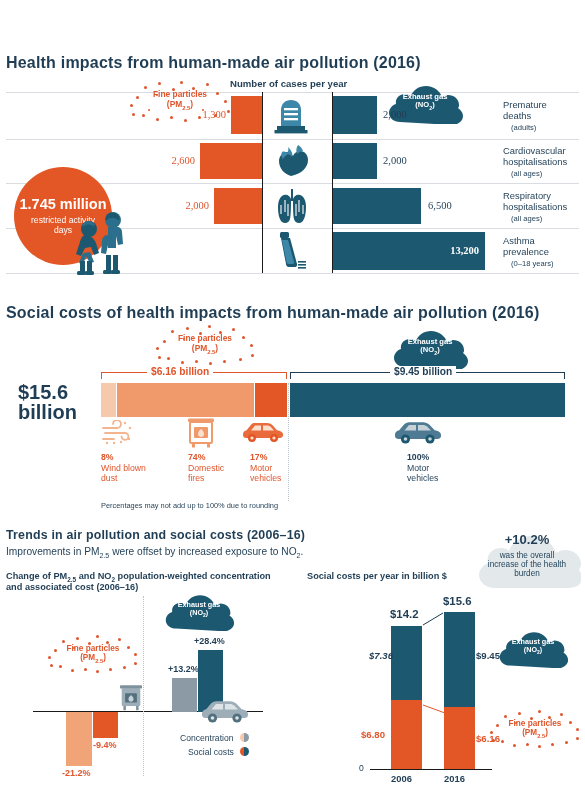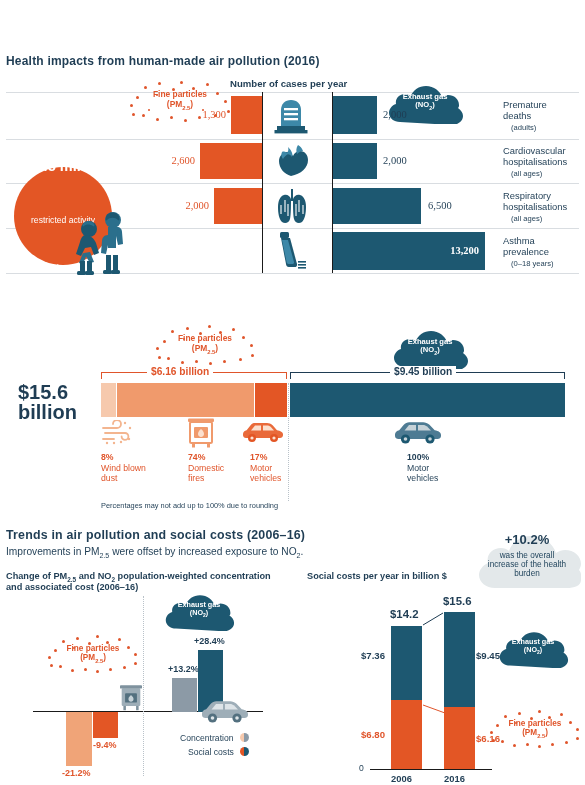--- a/index.html
+++ b/index.html
@@ -10,21 +10,21 @@
     color: #1f3d54;
     overflow: hidden;
   }
   .page { position: relative; width: 585px; height: 785px; }
 
   
   .intro { position: absolute; left: 6px; top: 5px; width: 575px;
            font-family: "Liberation Serif", serif; font-size: 12.4px;
            color: #1f3d54; line-height: 17px; }
 
-  .sect-title { position: absolute; font-size: 12px; font-weight: bold;
+  .sect-title { position: absolute; font-size: 16px; font-weight: bold;
                 color: #1f3d54; letter-spacing: .2px; }
   .sect-sub { position: absolute; font-size: 10.2px; color: #1f3d54; }
 
   
   .hline { position: absolute; height: 1px; background: #d9dde1; }
   .vaxis { position: absolute; width: 1px; background: #1a1a1a; }
 
   
   .cloud { position: absolute; }
   .cloud svg { display: block; }
@@ -205,21 +205,21 @@
     <rect x="22" y="29" width="8" height="1.6" fill="#1d5871"></rect>
     <rect x="22" y="32" width="8" height="1.6" fill="#1d5871"></rect>
     <rect x="22" y="35" width="8" height="1.6" fill="#1d5871"></rect>
   </svg>
   <div class="rowlab" style="left:503px; top:235px;">
     <div>Asthma</div>
     <div>prevalence</div>
     <div class="sub">(0–18 years)</div>
   </div>
 
-  <div class="big-circle" style="left:14px; top:167px; width:98px; height:98px;gap:38px;">
+  <div class="big-circle" style="left:14px; top:167px; width:98px; height:98px;">
     <div class="n">1.745 million</div>
     <div class="c">restricted activity</div>
     <div class="c" style="margin-top:0">days</div>
   </div>
 
   <svg style="position:absolute;left:72px;top:205px;" width="58" height="72" viewBox="0 0 58 72">
 
     <circle cx="17" cy="24" r="8" fill="#1d5871"></circle>
     <path fill="#2b6f8c" d="M11 19c2-4 9-4 11 0 1 2 0 3-1 2-3-2-7-2-9 0-1 1-2 0-1-2z"></path>
     <path fill="#1d5871" d="M13 30c5 0 9 3 11 8l3 10-5 2-3-8-6 1-4 8-5-2 4-12c1-4 3-7 5-7z"></path>
@@ -233,20 +233,21 @@
     <circle cx="41" cy="15" r="8" fill="#2b6f8c"></circle>
     <path fill="#1d5871" d="M34 12c1-6 12-6 13 0 1 3 0 4-1 3-3-3-8-3-11 0-1 1-2 0-1-3z"></path>
     <path fill="#2b6f8c" d="M36 22h9c3 0 5 2 5 5l1 12-5 1-2-9v12h-8V40l-2 9-5-1 1-12c0-3 2-6 6-6z"></path>
     <path fill="#2b6f8c" d="M45 24c3 1 5 3 5 6l-4 1z"></path>
     <rect x="41" y="50" width="5" height="17" fill="#1d5871"></rect>
     <rect x="34" y="50" width="5" height="17" fill="#1d5871"></rect>
     <rect x="39" y="65" width="9" height="4" rx="1.6" fill="#1d5871"></rect>
     <rect x="31" y="65" width="9" height="4" rx="1.6" fill="#1d5871"></rect>
   </svg>
 
+  <div class="sect-title" style="left:6px; top:304px;">Social costs of health impacts from human-made air pollution (2016)</div>
 
   <div class="particles" style="left:155px; top:325px; width:100px; height:40px;">
     <div class="dot" style="left:8px;  top:15px; width:3px;height:3px;"></div>
     <div class="dot" style="left:1px;  top:22px; width:3px;height:3px;"></div>
     <div class="dot" style="left:16px; top:5px;  width:3px;height:3px;"></div>
     <div class="dot" style="left:28px; top:13px; width:2px;height:2px;"></div>
     <div class="dot" style="left:31px; top:2px;  width:3px;height:3px;"></div>
     <div class="dot" style="left:44px; top:7px;  width:3px;height:3px;"></div>
     <div class="dot" style="left:53px; top:0px;  width:3px;height:3px;"></div>
     <div class="dot" style="left:64px; top:6px;  width:3px;height:3px;"></div>
@@ -459,21 +460,21 @@
   <div class="legend-row" style="left:188px; top:747px;">
     <span>Social costs</span>
     <span class="sw" style="background:linear-gradient(90deg,#e35625 50%,#1d5871 50%);"></span>
   </div>
 
   <div class="axis-k" style="left:370px; top:769px; width:122px;"></div>
   <div style="position:absolute; left:359px; top:763px; font-size:8.6px; color:#1f3d54;">0</div>
 
   <div class="tbar" style="left:391px; top:700px; width:31px; height:69px; background:#e35625;"></div>
   <div class="tbar" style="left:391px; top:626px; width:31px; height:74px; background:#1d5871;"></div>
-  <div class="money" style="left:361px; top:650px; color:#1f3d54;">$7.36</div>
+  <div class="money" style="left:369px; top:650px; color:#1f3d54;font-style:italic;">$7.36</div>
   <div class="money" style="left:361px; top:729px; color:#e0552b;">$6.80</div>
   <div class="money" style="left:390px; top:608px; font-size:11.4px; color:#1f3d54;">$14.2</div>
   <div class="yr" style="left:391px; top:773px;">2006</div>
 
   <div class="tbar" style="left:444px; top:707px; width:31px; height:62px; background:#e35625;"></div>
   <div class="tbar" style="left:444px; top:612px; width:31px; height:95px; background:#1d5871;"></div>
   <div class="money" style="left:476px; top:650px; color:#1f3d54;">$9.45</div>
   <div class="money" style="left:476px; top:733px; color:#e0552b;">$6.16</div>
   <div class="money" style="left:443px; top:595px; font-size:11.4px; color:#1f3d54;">$15.6</div>
   <div class="yr" style="left:444px; top:773px;">2016</div>

